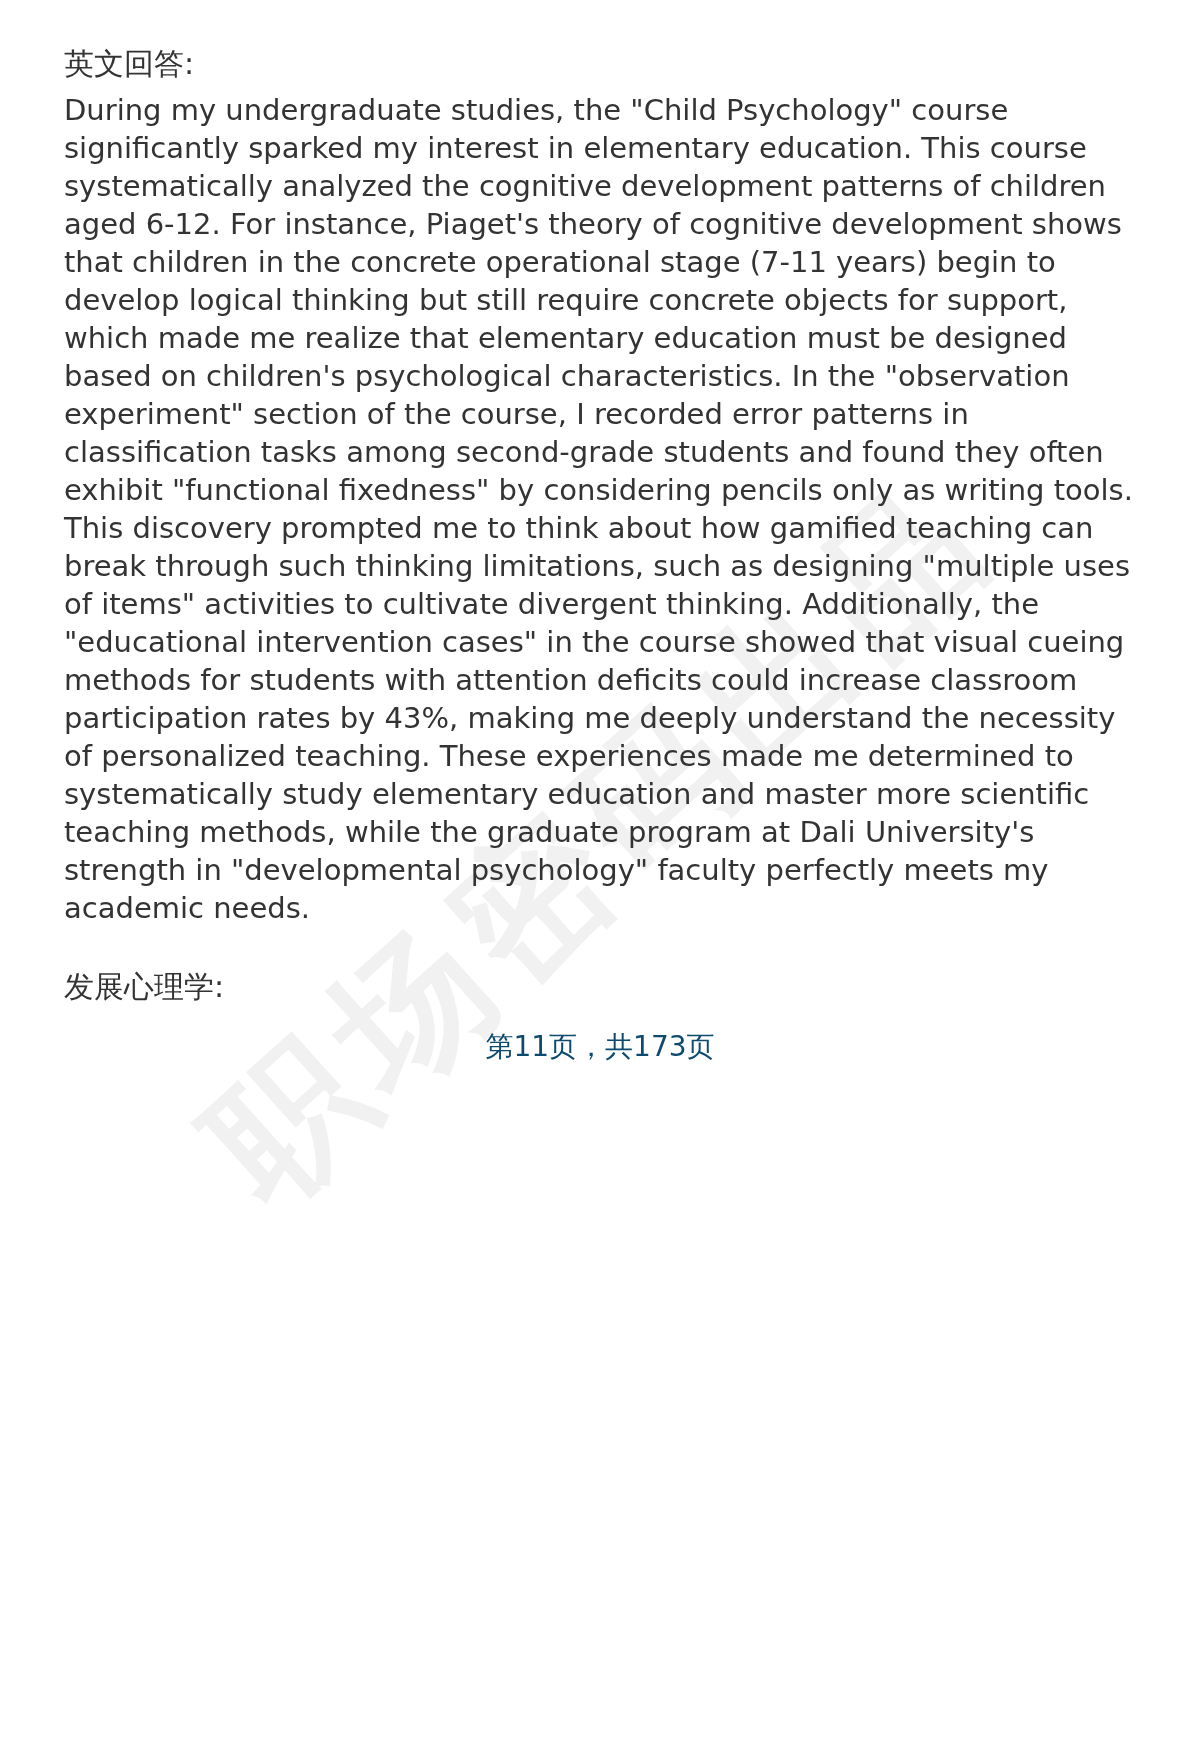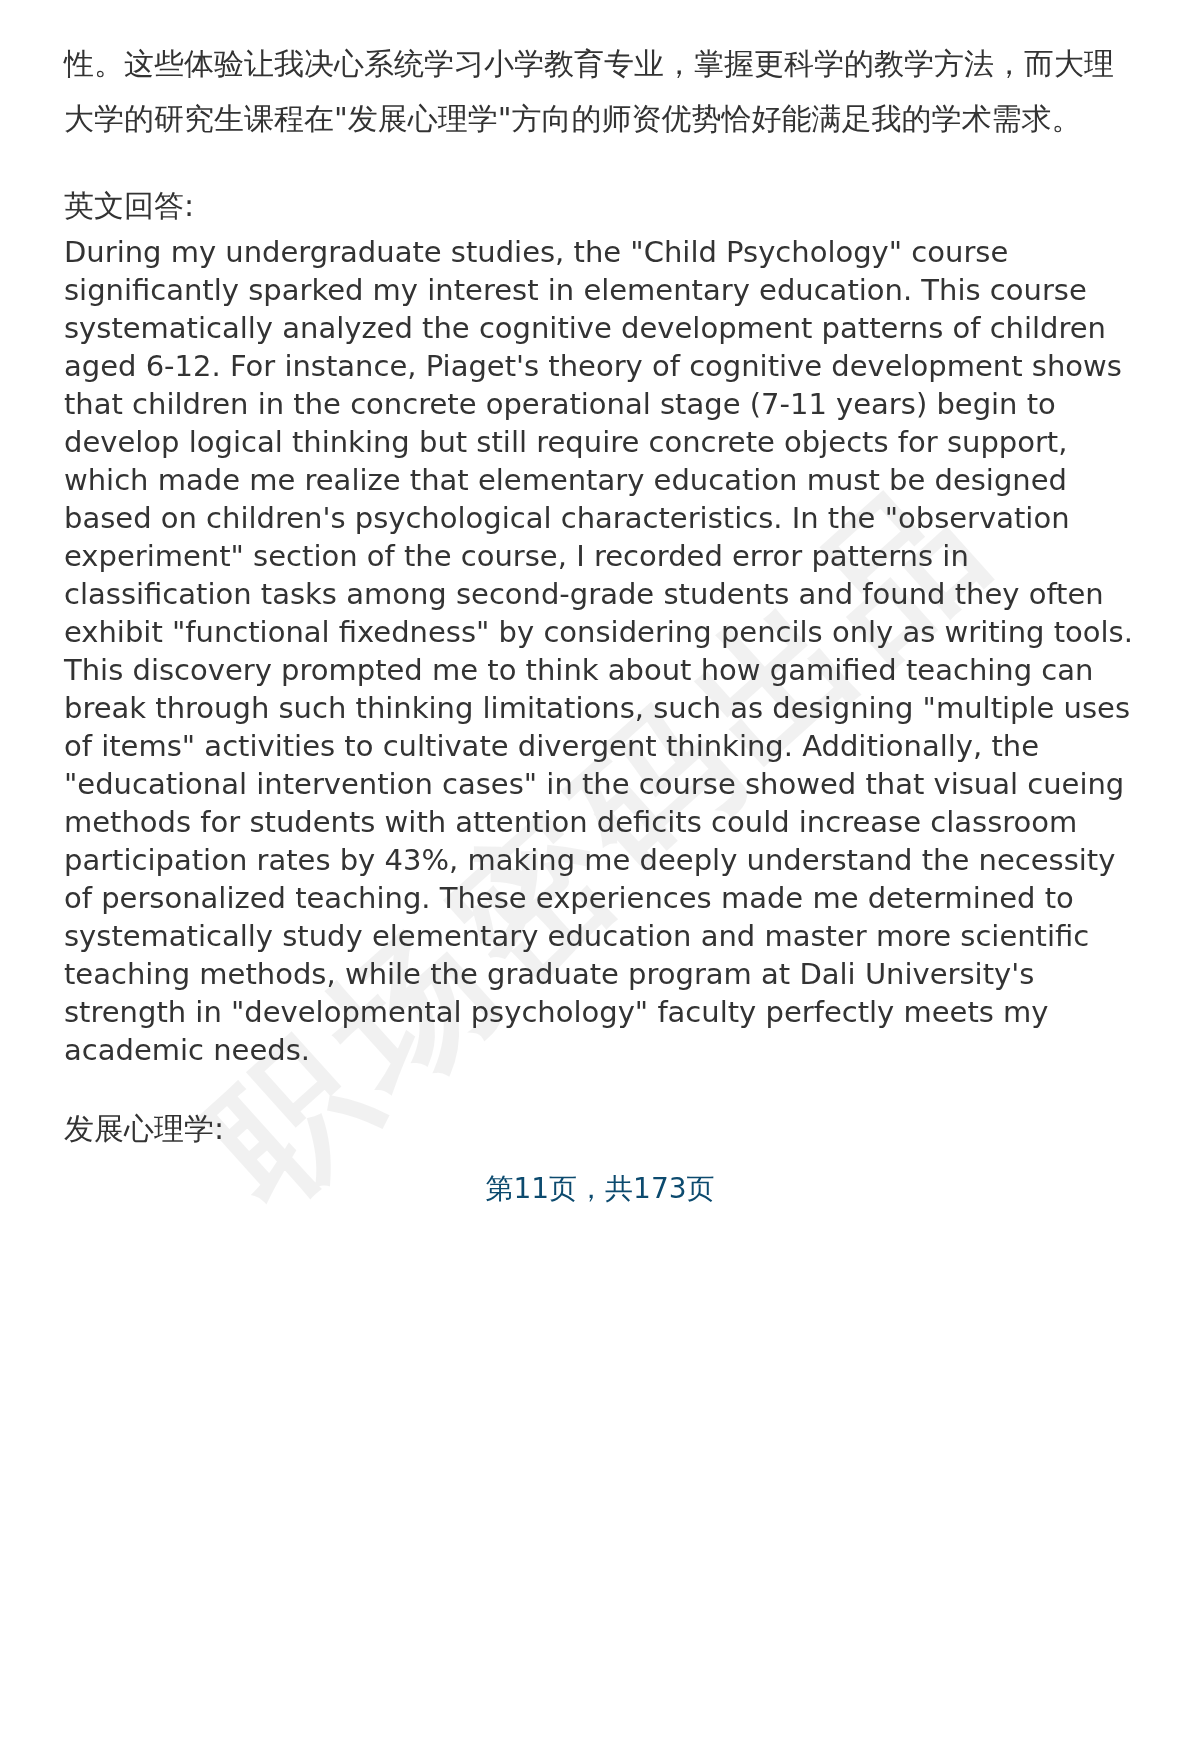--- a/index.html
+++ b/index.html
@@ -69,21 +69,20 @@
 </style>
 </head>
 <body>
 
 <div class="page">
 
   <div class="watermark">职场密码出品</div>
 
   <div class="content">
 
-    <p class="para cn gap-after">性。这些体验让我决心系统学习小学教育专业，掌握更科学的教学方法，而大理大学的研究生课程在"发展心理学"方向的师资优势恰好能满足我的学术需求。</p>
 
     <p class="para label">英文回答:</p>
 
     <p class="para en gap-after">During my undergraduate studies, the "Child Psychology" course significantly sparked my interest in elementary education. This course systematically analyzed the cognitive development patterns of children aged 6-12. For instance, Piaget's theory of cognitive development shows that children in the concrete operational stage (7-11 years) begin to develop logical thinking but still require concrete objects for support, which made me realize that elementary education must be designed based on children's psychological characteristics. In the "observation experiment" section of the course, I recorded error patterns in classification tasks among second-grade students and found they often exhibit "functional fixedness" by considering pencils only as writing tools. This discovery prompted me to think about how gamified teaching can break through such thinking limitations, such as designing "multiple uses of items" activities to cultivate divergent thinking. Additionally, the "educational intervention cases" in the course showed that visual cueing methods for students with attention deficits could increase classroom participation rates by 43%, making me deeply understand the necessity of personalized teaching. These experiences made me determined to systematically study elementary education and master more scientific teaching methods, while the graduate program at Dali University's strength in "developmental psychology" faculty perfectly meets my academic needs.</p>
 
     <p class="para label">发展心理学:</p>
 
 
     <div class="footer">第11页，共173页</div>
 

